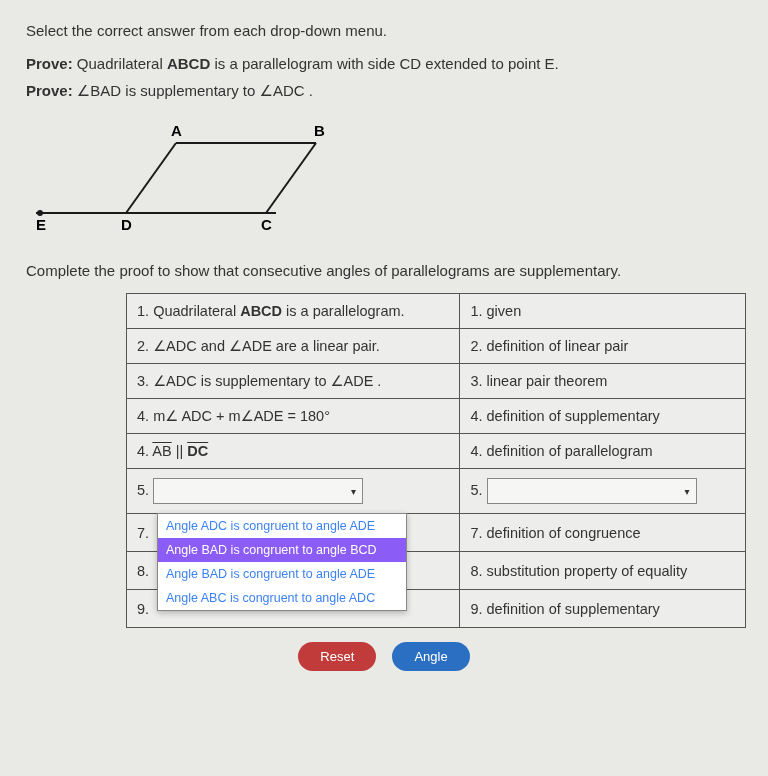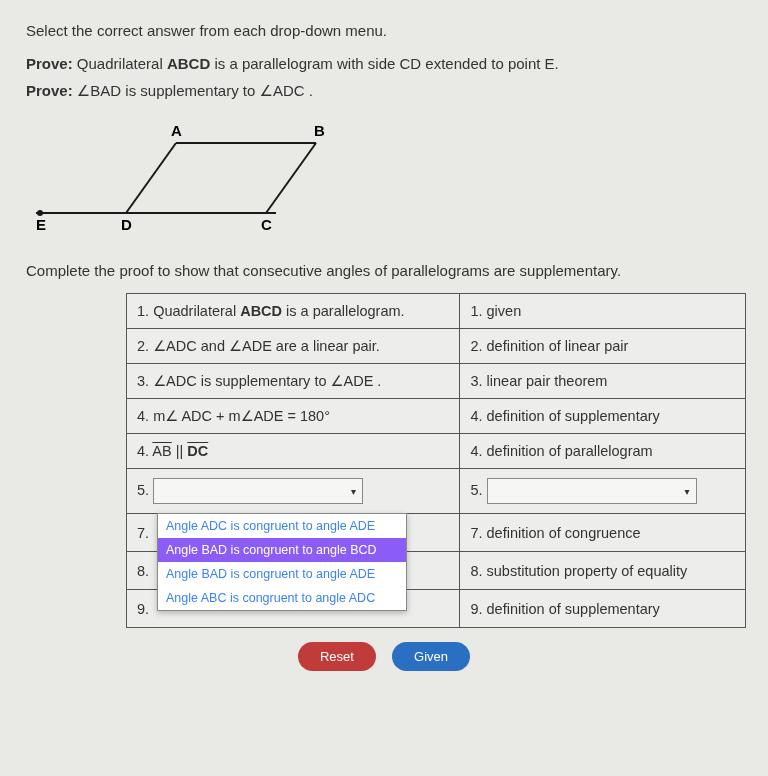--- a/index.html
+++ b/index.html
@@ -169,14 +169,14 @@
   </tr>
   <tr>
     <td style="height:38px;"><span>9.</span></td>
     <td>9. definition of supplementary</td>
   </tr>
 </tbody>
   </table>
 
 <div class="btn-row">
   <span class="btn reset">Reset</span>
-  <span class="btn next">Given</span>
+  <span class="btn next">Angle</span>
 </div>
 
 </body></html>

